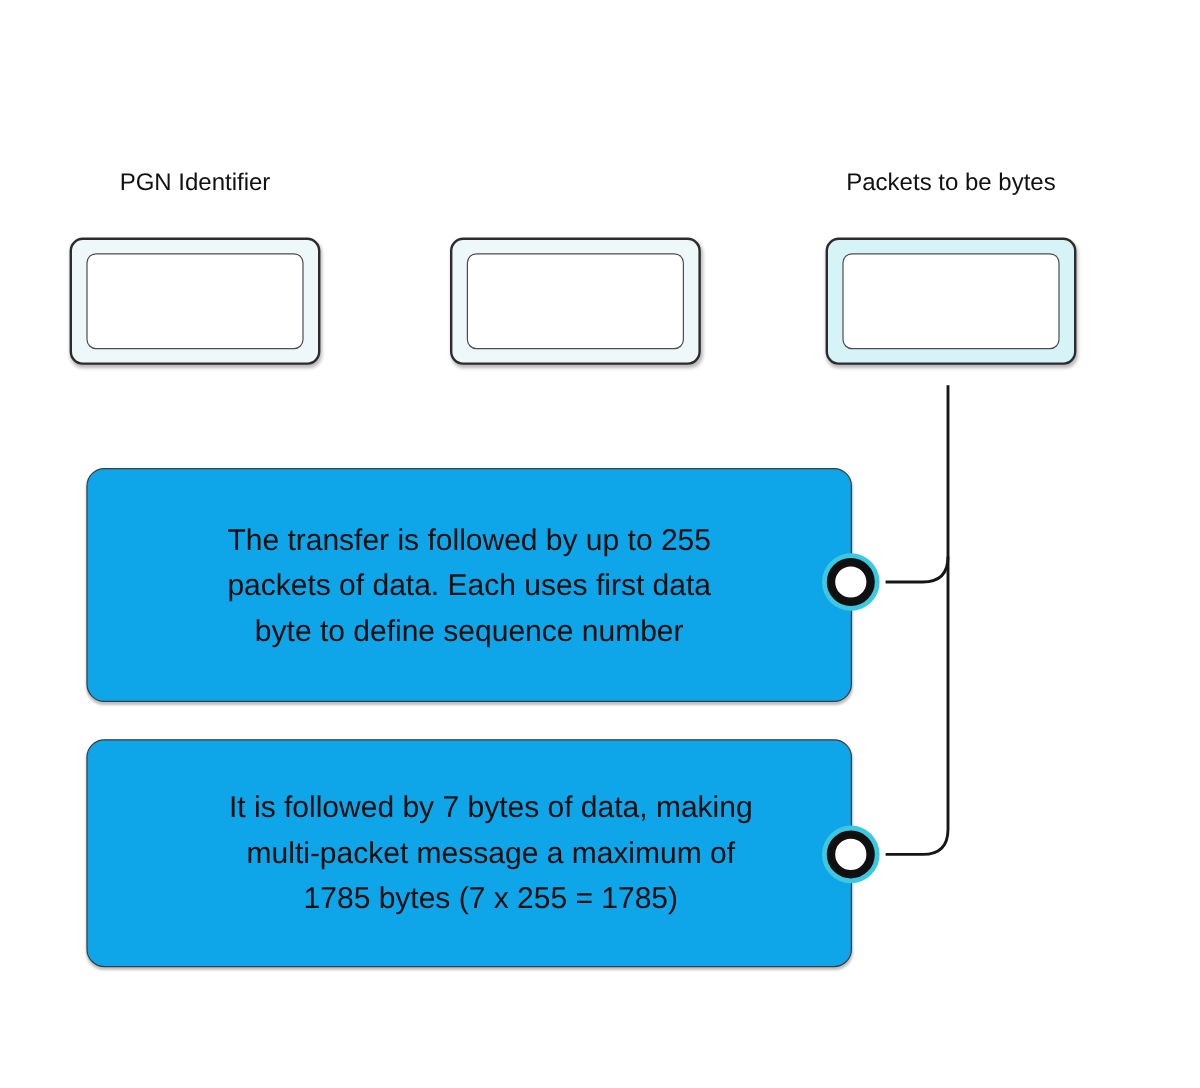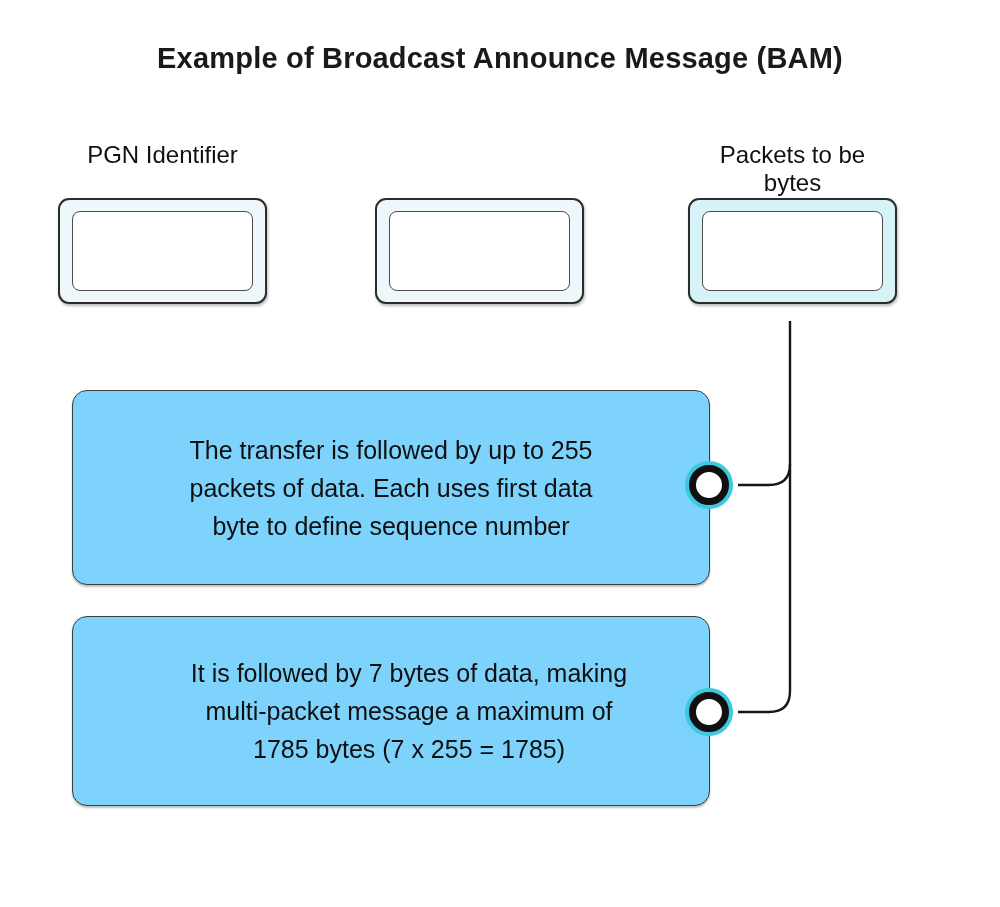--- a/index.html
+++ b/index.html
@@ -23,21 +23,21 @@
     text-align: center;
     font-size: 29px;
     font-weight: bold;
     color: #1a1a1a;
     letter-spacing: 0.2px;
   }
   .col-label {
     position: absolute;
     top: 141px;
     text-align: center;
-    font-size: 24px;
+    font-size: 20px;
     font-weight: 500;
     color: #111111;
   }
   .col-label.c1 { left: 58px;  width: 209px; }
   .col-label.c2 { left: 375px; width: 209px; }
   .col-label.c3 { left: 688px; width: 209px; }
 
   .slot {
     position: absolute;
     top: 198px;
@@ -72,21 +72,21 @@
     stroke: #161616;
     stroke-width: 2.4;
     stroke-linecap: butt;
   }
 
   .note {
     position: absolute;
     left: 72px;
     width: 638px;
     box-sizing: border-box;
-    background: #7dd3fc;
+    background: #0ea5e9;
     border: 1.5px solid #3d3d3d;
     border-radius: 15px;
     box-shadow: 0 2px 2px rgba(0,0,0,0.25);
     display: flex;
     align-items: center;
     justify-content: center;
   }
   .note.n1 { top: 390px; height: 195px; }
   .note.n2 { top: 616px; height: 190px; padding-left: 36px; }
   .note-text {
@@ -110,21 +110,20 @@
     z-index: 5;
   }
   .node-circle.k1 { left: 689px; top: 465px; }
   .node-circle.k2 { left: 689px; top: 692px; }
 </style>
 </head>
 <body>
 
 <div class="canvas">
 
-  <div class="title">Example of Broadcast Announce Message (BAM)</div>
 
   <div class="col-label c1">PGN Identifier</div>
   <div class="col-label c3">Packets to be bytes</div>
 
   <div class="slot s1" style="background: rgb(238, 247, 249);">
     <div class="slot-inner"></div>
   </div>
   <div class="slot s2" style="background: rgb(238, 247, 249);">
     <div class="slot-inner"></div>
   </div>

